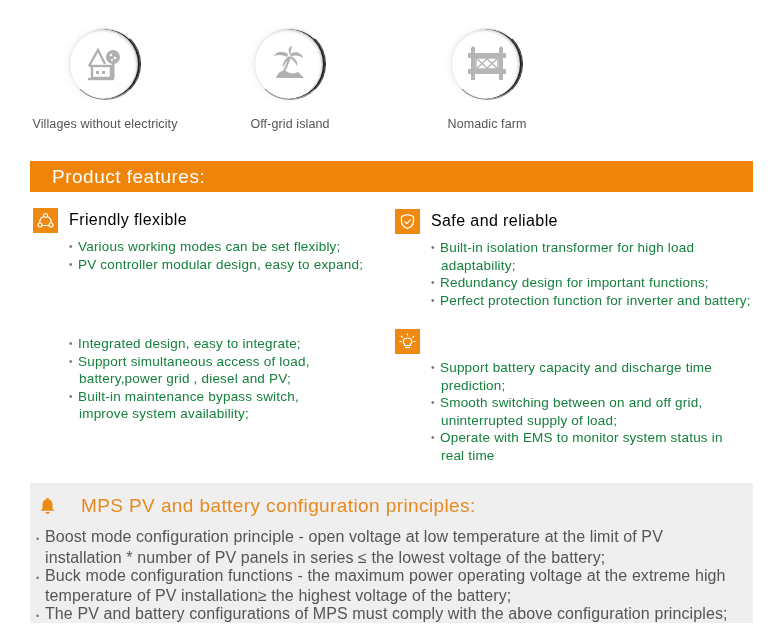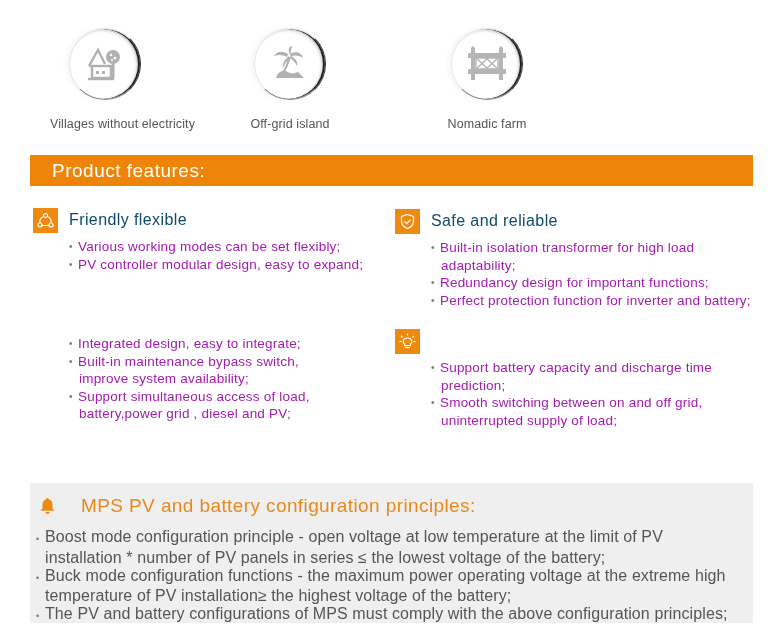--- a/index.html
+++ b/index.html
@@ -15,37 +15,37 @@
     background: #fff;
     box-shadow: inset -2px 0 0 0 #222, inset -3px 1px 3px rgba(0,0,0,0.25), -3px 0 6px rgba(0,0,0,0.04);
     border: 1px solid #e6e6e6;
     border-right-color: #333;
     border-bottom-color: #888;
   }
   .circle svg { position: absolute; left: 50%; top: 50%; transform: translate(-50%,-50%); }
   .scenario-label { margin-top: 17px; font-size: 12.5px; color: #555; letter-spacing: 0.1px; }
 
   .features-bar {
-    position: absolute; left: 30px; top: 155px; width: 723px; height: 31px;
+    position: absolute; left: 30px; top: 161px; width: 723px; height: 31px;
     background: #ee8508;
     color: #fff; font-size: 19px; font-weight: normal;
     padding-left: 22px; line-height: 31px; letter-spacing: 0.5px;
   }
 
   .feature { position: absolute; width: 360px; }
   .feature-head { display: flex; align-items: center; height: 24px; }
   .feature-icon {
     width: 25px; height: 25px; background: #ee8a12;
     display: flex; align-items: center; justify-content: center;
     flex: 0 0 25px;
   }
-  .feature-title { margin-left: 11px; font-size: 16px; color: #0c4a6e; letter-spacing: 0.4px; }
+  .feature-title { margin-left: 11px; font-size: 16px; color: #000000; letter-spacing: 0.4px; }
   .feature-list { list-style: none; margin-left: 36px; margin-top: 6px; }
   .feature-list li {
-    font-size: 13.5px; color: #a21caf; line-height: 17.5px;
+    font-size: 13.5px; color: #15803d; line-height: 17.5px;
     padding-left: 10px; text-indent: -10px; letter-spacing: 0.2px;
   }
   .feature-list li::before { content: "•"; color: #777; display: inline-block; width: 9px; text-indent: 0; font-size: 10px; vertical-align: 1px; }
 
   .principles {
     position: absolute; left: 30px; top: 483px; width: 723px; height: 140px;
     background: #efefef;
   }
   .principles-head { position: absolute; left: 9px; top: 12px; display: flex; align-items: center; }
   .principles-title { margin-left: 25px; font-size: 19px; color: #e8891e; letter-spacing: 0.4px; }
@@ -53,21 +53,21 @@
   .principles-list li {
     font-size: 16px; color: #555; line-height: 17.8px; letter-spacing: 0.1px;
     padding-left: 9px; text-indent: -9px;
   }
   .principles-list li::before { content: "•"; display: inline-block; width: 9px; text-indent: 0; color: #777; font-size: 9px; }
 </style>
 </head>
 <body>
 
 <div class="scenarios">
-  <div class="scenario" style="left:15px;text-align:right;">
+  <div class="scenario" style="left:15px;">
     <div class="circle">
       <svg width="40" height="40" viewBox="0 0 40 40">
         <g fill="none" stroke="#b0b0b0" stroke-width="2.4">
           <path d="M4 22 L13 6 L20 20"></path>
           <path d="M7 22 V34 H26 V22"></path>
           <path d="M4 22 H27"></path>
           <path d="M3 35 H29"></path>
         </g>
         <circle cx="28" cy="13" r="7" fill="#b0b0b0"></circle>
         <rect x="27" y="18" width="2.5" height="16" fill="#b0b0b0"></rect>
@@ -155,40 +155,41 @@
   <ul class="feature-list" style="width:330px;">
     <li>Built-in isolation transformer for high load adaptability;</li>
     <li>Redundancy design for important functions;</li>
     <li>Perfect protection function for inverter and battery;</li>
   </ul>
 </div>
 
 <div class="feature" style="left:33px; top:329px;">
   <ul class="feature-list" style="width:275px;">
     <li>Integrated design, easy to integrate;</li>
+    <li>Support simultaneous access of load, battery,power grid , diesel and PV;</li>
     <li>Built-in maintenance bypass switch, improve system availability;</li>
-    <li>Support simultaneous access of load, battery,power grid , diesel and PV;</li>
   </ul>
 </div>
 
 <div class="feature" style="left:395px; top:329px;">
   <div class="feature-head">
     <div class="feature-icon">
       <svg width="19" height="19" viewBox="0 0 19 19">
           <g fill="none" stroke="#fff" stroke-width="1.2">
         <path d="M6.5 12 C4.5 10.5 4.5 6 9.5 6 C14.5 6 14.5 10.5 12.5 12 V13.5 H6.5 Z"></path>
         <path d="M7 15.5 H12"></path>
         <path d="M9.5 1.5 V3.5 M3 4 L4.5 5.5 M16 4 L14.5 5.5 M1.5 9.5 H3.5 M15.5 9.5 H17.5"></path>
       </g>
         </svg>
     </div>
   </div>
   <ul class="feature-list" style="width:310px;">
     <li>Support battery capacity and discharge time prediction;</li>
     <li>Smooth switching between on and off grid, uninterrupted supply of load;</li>
+    <li>Operate with EMS to monitor system status in real time</li>
   </ul>
 </div>
 
 <div class="principles">
   <div class="principles-head">
     <svg width="17" height="18" viewBox="0 0 17 18">
       <path fill="#ee8a12" d="M8.5 1 C9.3 1 9.8 1.6 9.8 2.3 C12.3 3 13.5 5 13.5 7.5 V11.5 L15.5 13.8 H1.5 L3.5 11.5 V7.5 C3.5 5 4.7 3 7.2 2.3 C7.2 1.6 7.7 1 8.5 1 Z"></path>
       <path fill="#ee8a12" d="M6.3 15 H10.7 C10.5 16.3 9.6 17 8.5 17 C7.4 17 6.5 16.3 6.3 15 Z"></path>
     </svg>
     <div class="principles-title">MPS PV and battery configuration principles:</div>

